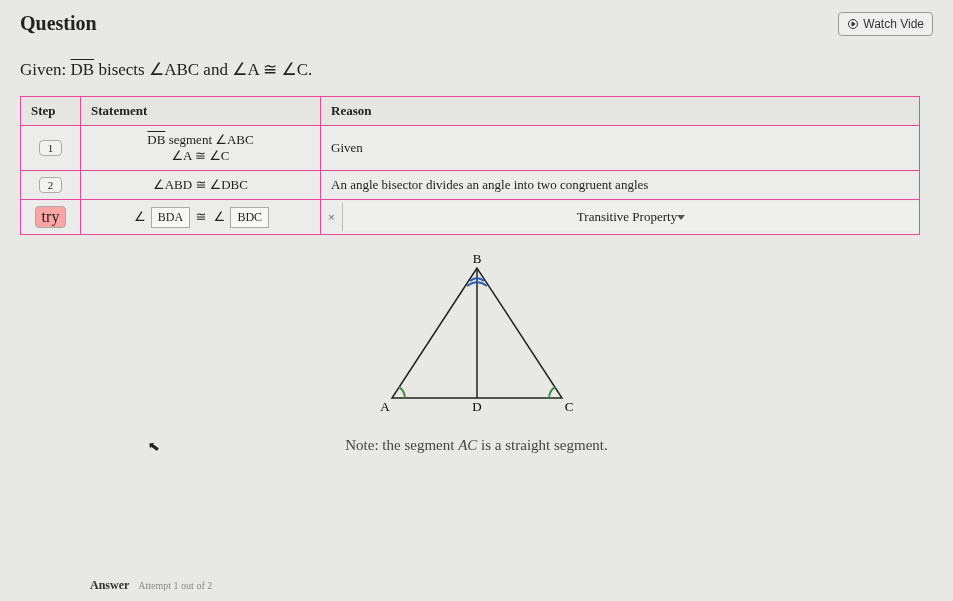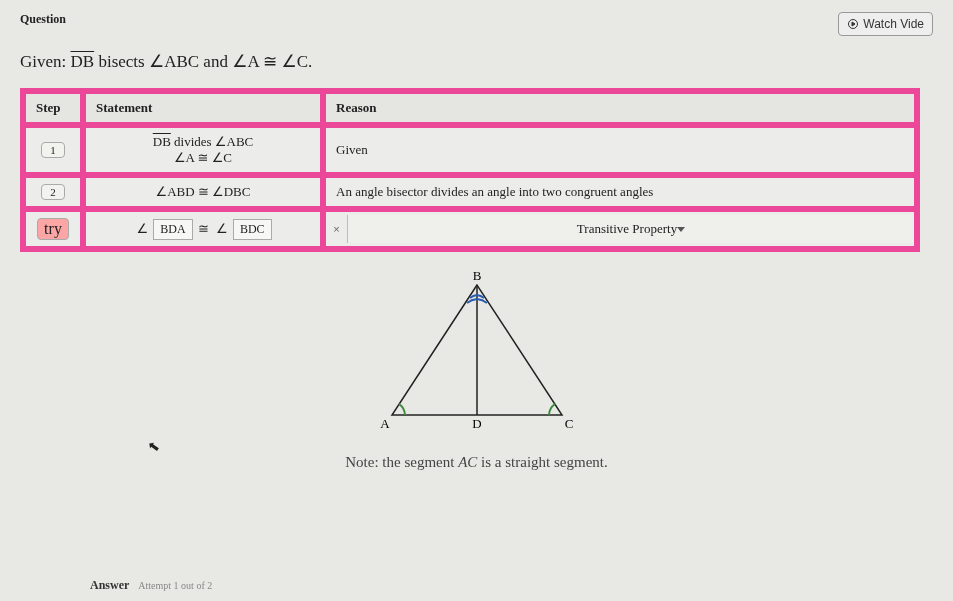--- a/index.html
+++ b/index.html
@@ -19,21 +19,21 @@
     height: 100%;
     position: relative;
   }
   .top-row {
     display: flex;
     justify-content: space-between;
     align-items: flex-start;
   }
   .q-heading {
     font-weight: bold;
-    font-size: 12px;
+    font-size: 20px;
     margin-bottom: 14px;
   }
   .watch-btn {
     border: 1px solid #999;
     border-radius: 4px;
     padding: 4px 8px;
     font-family: Arial, sans-serif;
     font-size: 12px;
     background: #eee;
     display: flex;
@@ -48,21 +48,21 @@
   }
   .overline { text-decoration: overline; }
   .proof-table {
     border-collapse: collapse;
     width: 900px;
     margin-top: 6px;
     background: #ececea;
     font-family: Georgia, serif;
   }
   .proof-table th, .proof-table td {
-    border: 6px solid #ec4899;
+    border: 1px solid #ec4899;
     padding: 6px 10px;
     font-size: 13px;
     vertical-align: middle;
   }
   .proof-table th {
     font-weight: bold;
     background: #e5e5e2;
     text-align: left;
   }
   .col-step { width: 60px; text-align: center; }
@@ -184,21 +184,21 @@
       <tr>
         <th class="col-step">Step</th>
         <th class="col-stmt">Statement</th>
         <th>Reason</th>
       </tr>
     </thead>
     <tbody>
       <tr>
         <td class="col-step"><span class="step-badge">1</span></td>
         <td class="col-stmt">
-          <div><span class="overline">DB</span><span> divides ∠ABC</span></div>
+          <div><span class="overline">DB</span><span> segment ∠ABC</span></div>
           <div>∠A ≅ ∠C</div>
         </td>
         <td>Given</td>
       </tr>
       <tr>
         <td class="col-step"><span class="step-badge">2</span></td>
         <td class="col-stmt">∠ABD ≅ ∠DBC</td>
         <td>An angle bisector divides an angle into two congruent angles</td>
       </tr>
       <tr>

